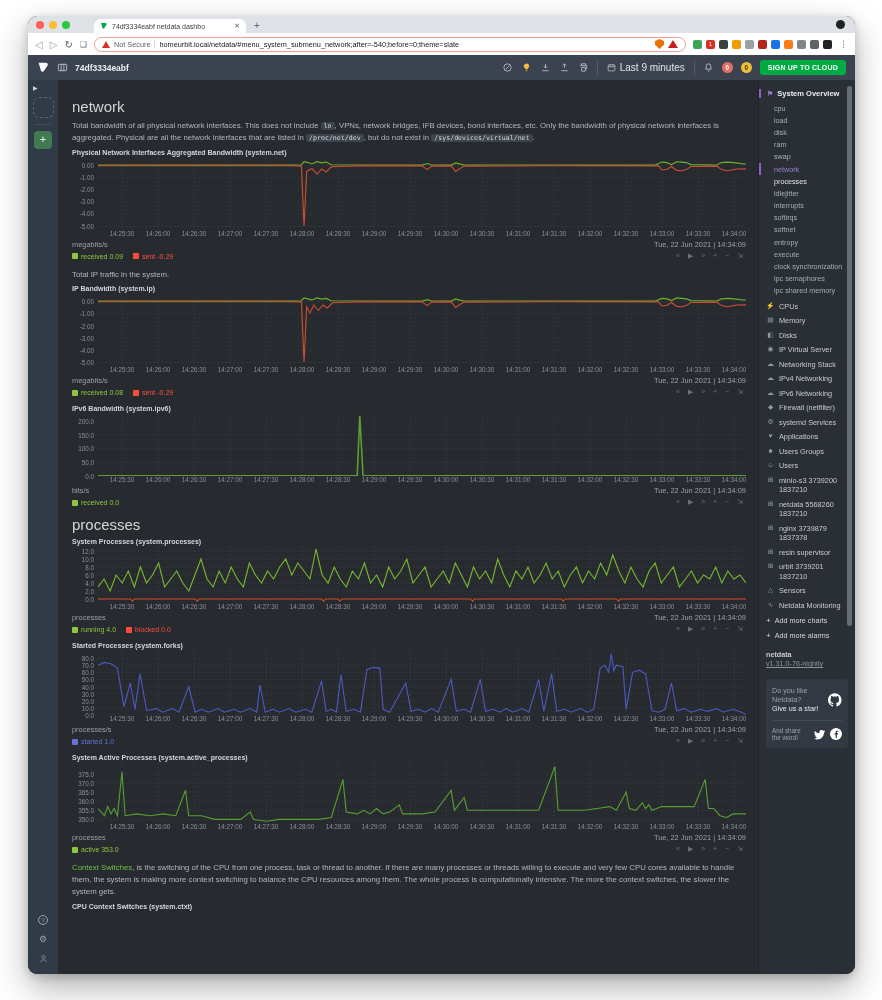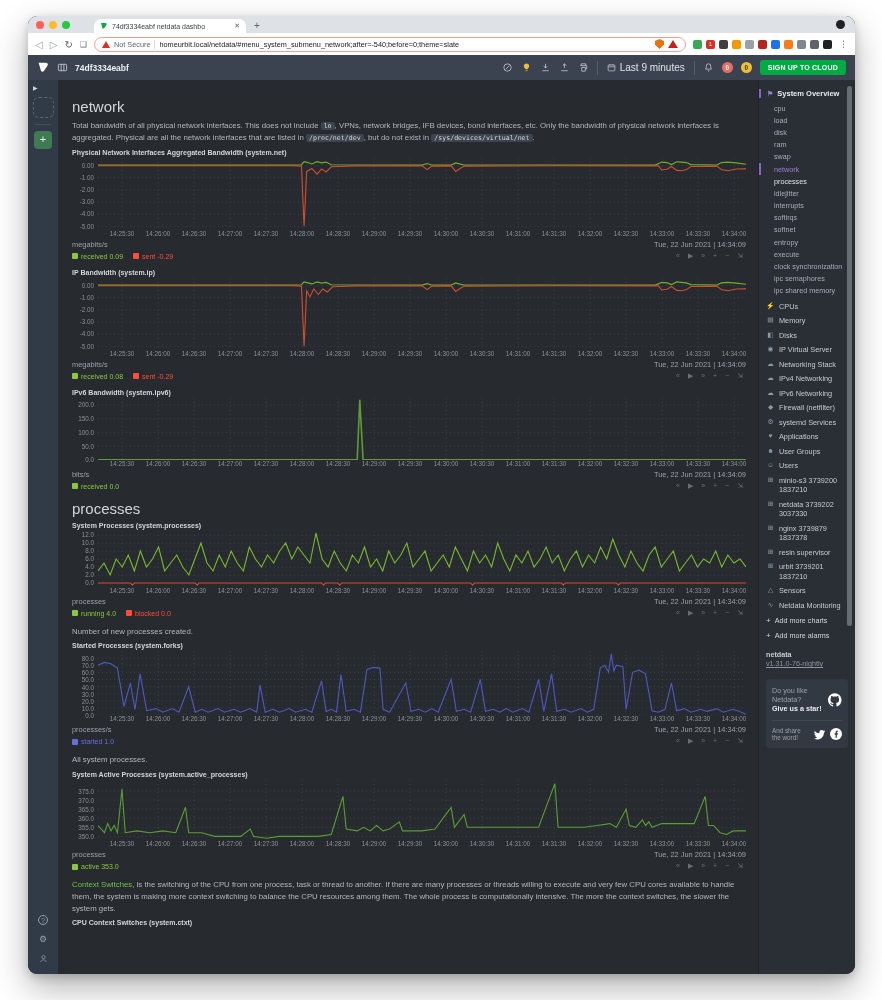--- a/index.html
+++ b/index.html
@@ -90,21 +90,21 @@
   .sec-icon { width:9px; color:#9099a2; font-size:6.8px; text-align:center; flex:none; }
   .sb-action { display:flex; gap:4px; align-items:center; margin:6px 0; color:#d2d6da; }
   .sb-action .plus { font-size:8px; }
   .sb-info { margin-top:12px; color:#8d949c; line-height:1.55; }
   .sb-info b { color:#b2b8bf; }
   .sb-ver { margin-top:10px; }
   .sb-ver .vl { font-weight:bold; color:#c6cace; display:block; }
   .sb-ver .vv { color:#8d949c;text-decoration:underline; }
   .starcard { margin-top:11px; background:#333943; border-radius:4px; padding:7px 6px; color:#9aa1a8; }
   .star-top { display:flex; justify-content:space-between; align-items:center; }
-  .star-top .l2 { font-weight:bold; color:#e7eaed; }
+  .star-top .l2 { font-weight:normal; color:#e7eaed; }
   .star-div { border-top:1px solid #424954; margin:7px 0 6px; }
   .share-row { display:flex; align-items:center; gap:5px; font-size:6.3px; }
   .share-row .icons { margin-left:auto; display:flex; gap:5px; align-items:center; }
 
   .mac-scrollbar { position:absolute; right:3px; top:70px; width:5px; height:540px; background:rgba(154,160,166,.55); border-radius:3px; }
 </style>
 </head>
 <body>
 
 <div class="window">
@@ -291,20 +291,21 @@
               <span style="color: rgb(141, 198, 63);">received  0.09</span>
             </span>
             <span class="leg">
               <span class="sq" style="background: rgb(255, 76, 59);"></span>
               <span style="color: rgb(255, 76, 59);">sent  -0.29</span>
             </span>
             <span class="tbicons">« ▶ » + − ⇲</span>
           </div>
         </div>
 
+      <p class="intro">Total IP traffic in the system.</p>
       <div class="chart">
           <div class="chart-title">IP Bandwidth (system.ip)</div>
           <div class="plotrow">
             <div class="ylabels">
               <span style="top: 3.82203px;">0.00</span>
               <span style="top: 16.0254px;">-1.00</span>
               <span style="top: 28.2288px;">-2.00</span>
               <span style="top: 40.4322px;">-3.00</span>
               <span style="top: 52.6356px;">-4.00</span>
               <span style="top: 64.839px;">-5.00</span>
@@ -524,21 +525,20 @@
               <span style="color: rgb(141, 198, 63);">running  4.0</span>
             </span>
             <span class="leg">
               <span class="sq" style="background: rgb(255, 76, 59);"></span>
               <span style="color: rgb(255, 76, 59);">blocked  0.0</span>
             </span>
             <span class="tbicons">« ▶ » + − ⇲</span>
           </div>
         </div>
 
-      <p class="intro">Number of new processes created.</p>
       <div class="chart">
           <div class="chart-title">Started Processes (system.forks)</div>
           <div class="plotrow">
             <div class="ylabels">
               <span style="top: 3.61111px;">80.0</span>
               <span style="top: 10.7222px;">70.0</span>
               <span style="top: 17.8333px;">60.0</span>
               <span style="top: 24.9444px;">50.0</span>
               <span style="top: 32.0556px;">40.0</span>
               <span style="top: 39.1667px;">30.0</span>
@@ -605,21 +605,20 @@
           </div>
           <div class="legendrow">
             <span class="leg">
               <span class="sq" style="background: rgb(100, 113, 214);"></span>
               <span style="color: rgb(100, 113, 214);">started  1.0</span>
             </span>
             <span class="tbicons">« ▶ » + − ⇲</span>
           </div>
         </div>
 
-      <p class="intro">All system processes.</p>
       <div class="chart">
           <div class="chart-title">System Active Processes (system.active_processes)</div>
           <div class="plotrow">
             <div class="ylabels">
               <span style="top: 7.40909px;">375.0</span>
               <span style="top: 16.5px;">370.0</span>
               <span style="top: 25.5909px;">365.0</span>
               <span style="top: 34.6818px;">360.0</span>
               <span style="top: 43.7727px;">355.0</span>
               <span style="top: 52.8636px;">350.0</span>
@@ -750,33 +749,33 @@
           <div class="section">
             <span class="sec-icon">⚙</span>
             <span>systemd Services</span>
           </div>
           <div class="section">
             <span class="sec-icon">♥</span>
             <span>Applications</span>
           </div>
           <div class="section">
             <span class="sec-icon">☻</span>
-            <span>User Groups</span>
+            <span>Users Groups</span>
           </div>
           <div class="section">
             <span class="sec-icon">☺</span>
             <span>Users</span>
           </div>
           <div class="section">
             <span class="sec-icon">⊞</span>
             <span>minio-s3 3739200 1837210</span>
           </div>
           <div class="section">
             <span class="sec-icon">⊞</span>
-            <span>netdata 3739202 3037330</span>
+            <span>netdata 5568260 1837210</span>
           </div>
           <div class="section">
             <span class="sec-icon">⊞</span>
             <span>nginx 3739879 1837378</span>
           </div>
           <div class="section">
             <span class="sec-icon">⊞</span>
             <span>resin supervisor</span>
           </div>
           <div class="section">

